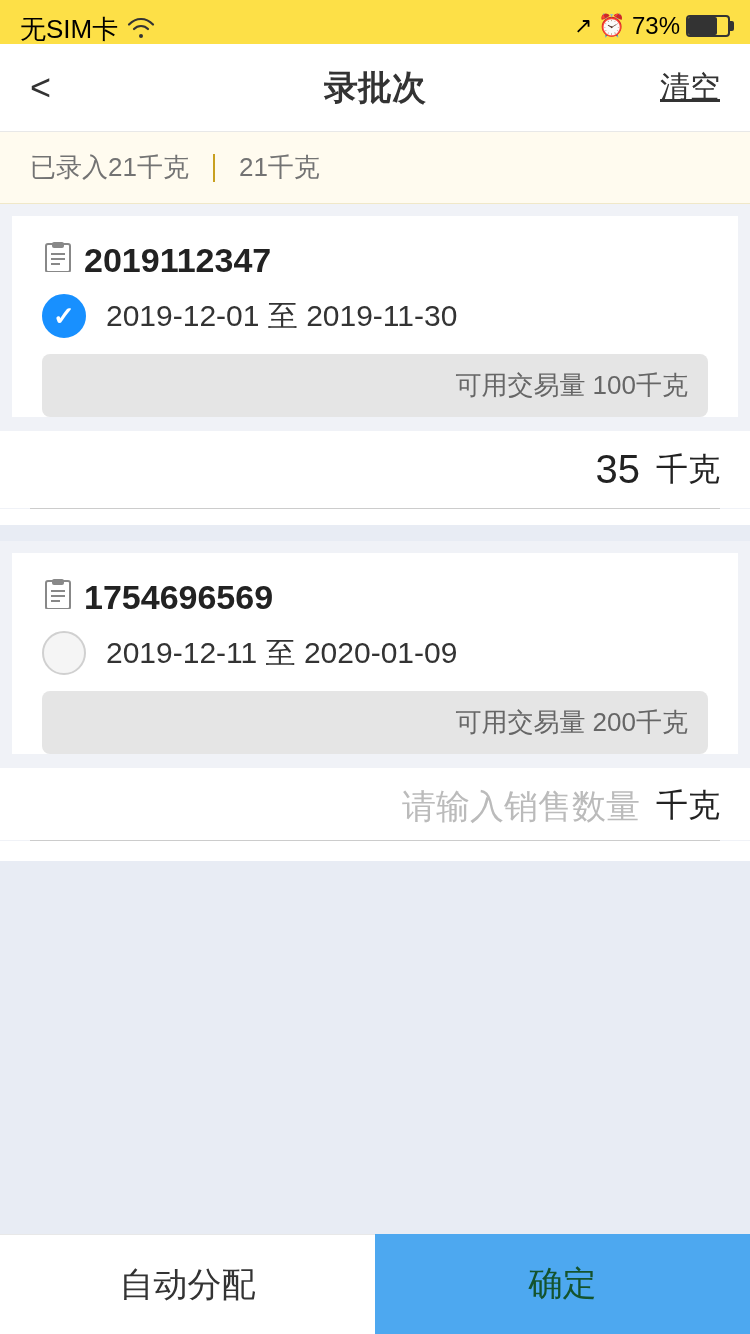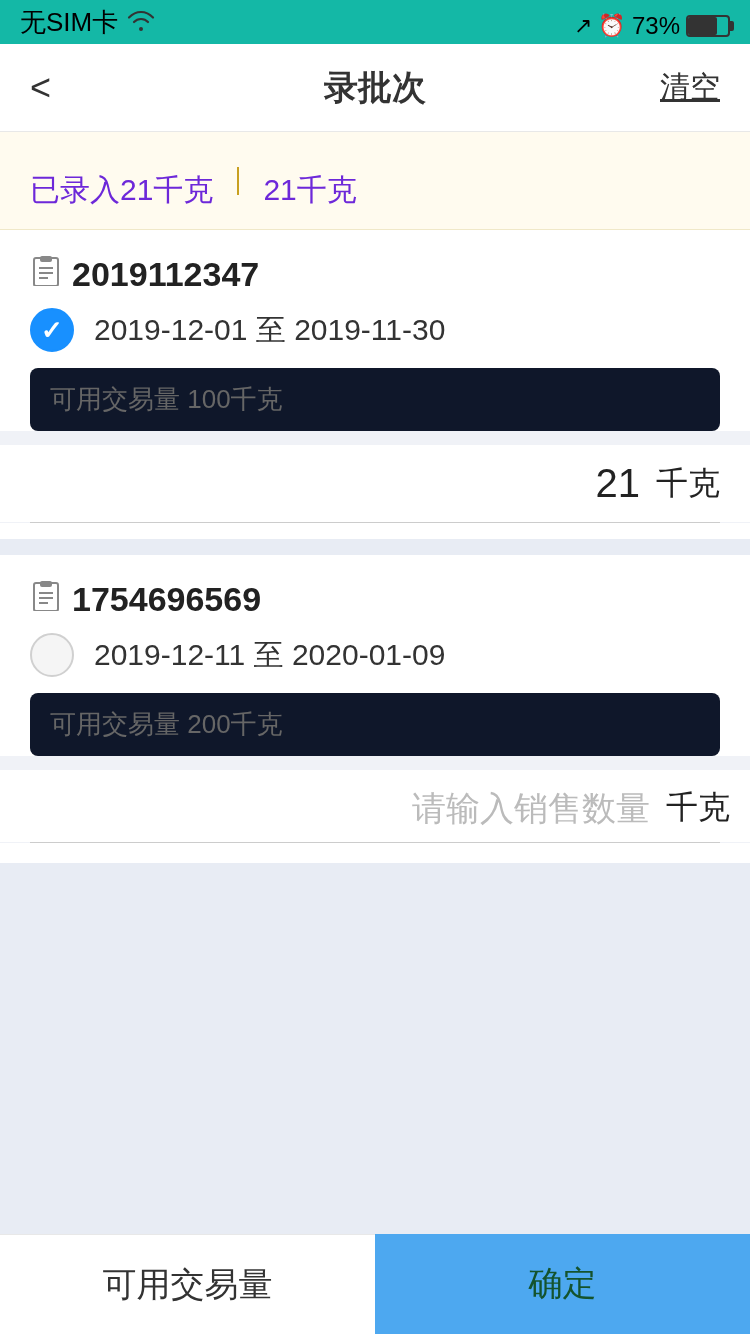--- a/index.html
+++ b/index.html
@@ -9,25 +9,25 @@
       min-height: 1334px;
       font-family: -apple-system, "PingFang SC", "Helvetica Neue", Arial, sans-serif;
       background: #f0f2f7;
       overflow-x: hidden;
     }
 
     
     .status-bar {
       width: 750px;
       height: 44px;
-      background: #14b8a6;
-      display: flex;
-      align-items: flex-end;
+      background: #fde047;
+      display: flex;
+      align-items: flex-start;
       justify-content: space-between;
-      padding: 4px 20px;
+      padding: 12px 20px;
     }
     .status-left {
       display: flex;
       align-items: center;
       gap: 8px;
       font-size: 26px;
       font-weight: 500;
     }
     .status-center {
       font-size: 30px;
@@ -103,35 +103,35 @@
     .summary-banner {
       width: 750px;
       background: #fffbef;
       padding: 18px 30px;
       display: flex;
       align-items: center;
       gap: 24px;
       border-bottom: 1px solid #f0e8c8;
     }
     .summary-text {
-      font-size: 30px;
-      color: #6d28d9;
-      margin-top: 20px;
+      font-size: 26px;
+      color: #737373;
     }
     .summary-divider {
       width: 2px;
       height: 28px;
       background: #c8a020;
     }
 
     
     .batch-card {
       background: #fff;
-      margin: 0;
+      margin: 12px;
       padding: 24px 30px 0 30px;
+      text-align: right;
     }
 
     .batch-header {
       display: flex;
       align-items: center;
       gap: 10px;
       margin-bottom: 14px;
     }
     .batch-icon {
       font-size: 32px;
@@ -169,21 +169,21 @@
       color: #fff;
       font-size: 26px;
       font-weight: bold;
     }
     .batch-date {
       font-size: 30px;
       color: #333;
     }
 
     .available-bar {
-      background: #0f172a;
+      background: #e5e5e5;
       border-radius: 8px;
       padding: 14px 20px;
       margin: 0 0 14px 0;
     }
     .available-text {
       font-size: 26px;
       color: #666;
     }
 
     
@@ -217,21 +217,21 @@
       height: 16px;
       background: #e8ecf4;
       width: 100%;
     }
 
     
     .input-row {
       display: flex;
       align-items: center;
       justify-content: flex-end;
-      padding: 16px 20px 0 30px;
+      padding: 16px 30px 0 30px;
       background: #fff;
     }
     .qty-input {
       border: none;
       outline: none;
       font-size: 34px;
       color: #999;
       text-align: right;
       background: transparent;
       flex: 1;
@@ -335,21 +335,21 @@
   <div class="batch-row">
     <div class="radio-circle checked"></div>
     <span class="batch-date">2019-12-01 至 2019-11-30</span>
   </div>
   <div class="available-bar">
     <span class="available-text">可用交易量 100千克</span>
   </div>
 </div>
 
 <div class="amount-row">
-  <span class="amount-value">21</span>
+  <span class="amount-value">35</span>
   <span class="amount-unit">千克</span>
 </div>
 <div style="height:16px; background:#fff;"></div>
 <div class="amount-underline"></div>
 <div style="height:16px; background:#fff;"></div>
 
 <div class="section-separator"></div>
 
 <div class="batch-card">
   <div class="batch-header">
@@ -379,15 +379,15 @@
 </div>
 <div style="height:12px; background:#fff;"></div>
 <div class="amount-underline"></div>
 <div class="input-underline-spacer"></div>
 
 <div class="empty-area"></div>
 
 <div style="height:100px;"></div>
 
 <div class="bottom-buttons">
-  <button class="btn-auto">可用交易量</button>
+  <button class="btn-auto">自动分配</button>
   <button class="btn-confirm">确定</button>
 </div>
 
 </body></html>

